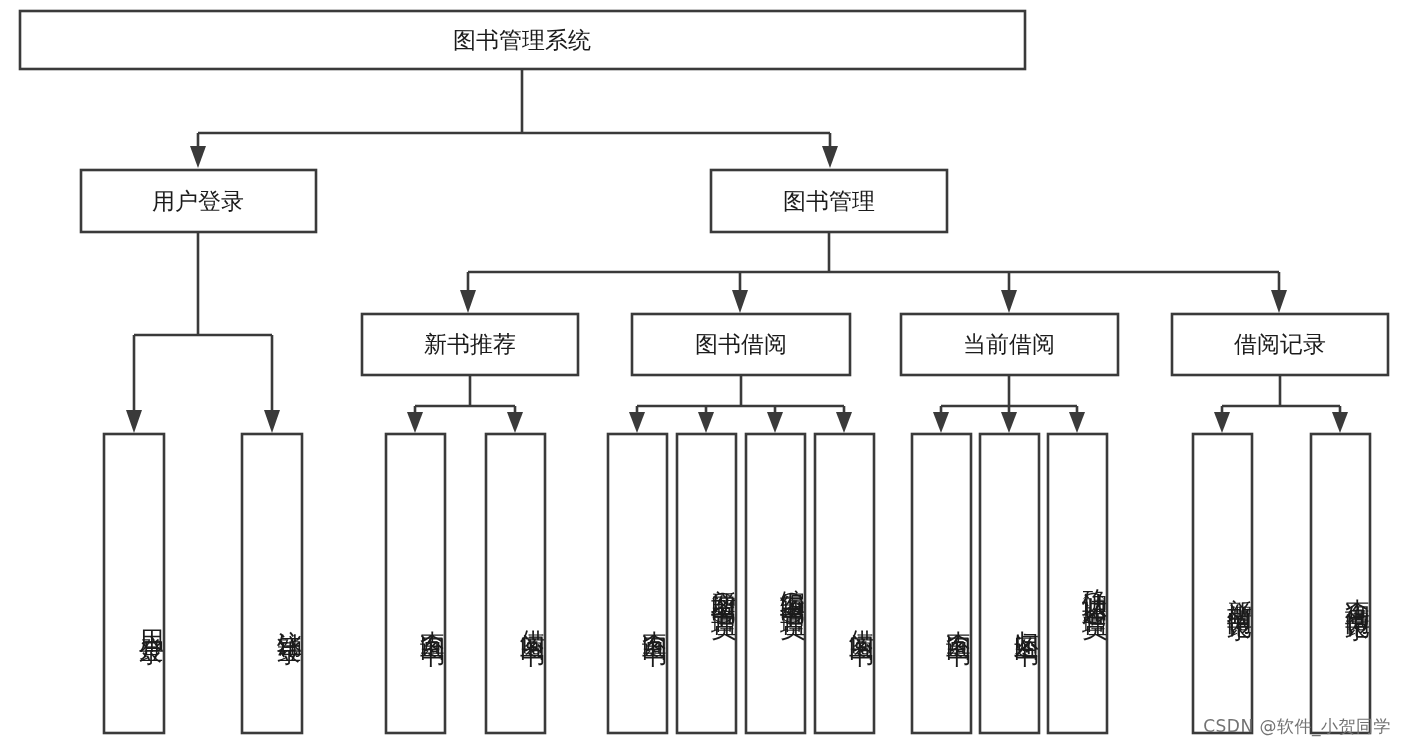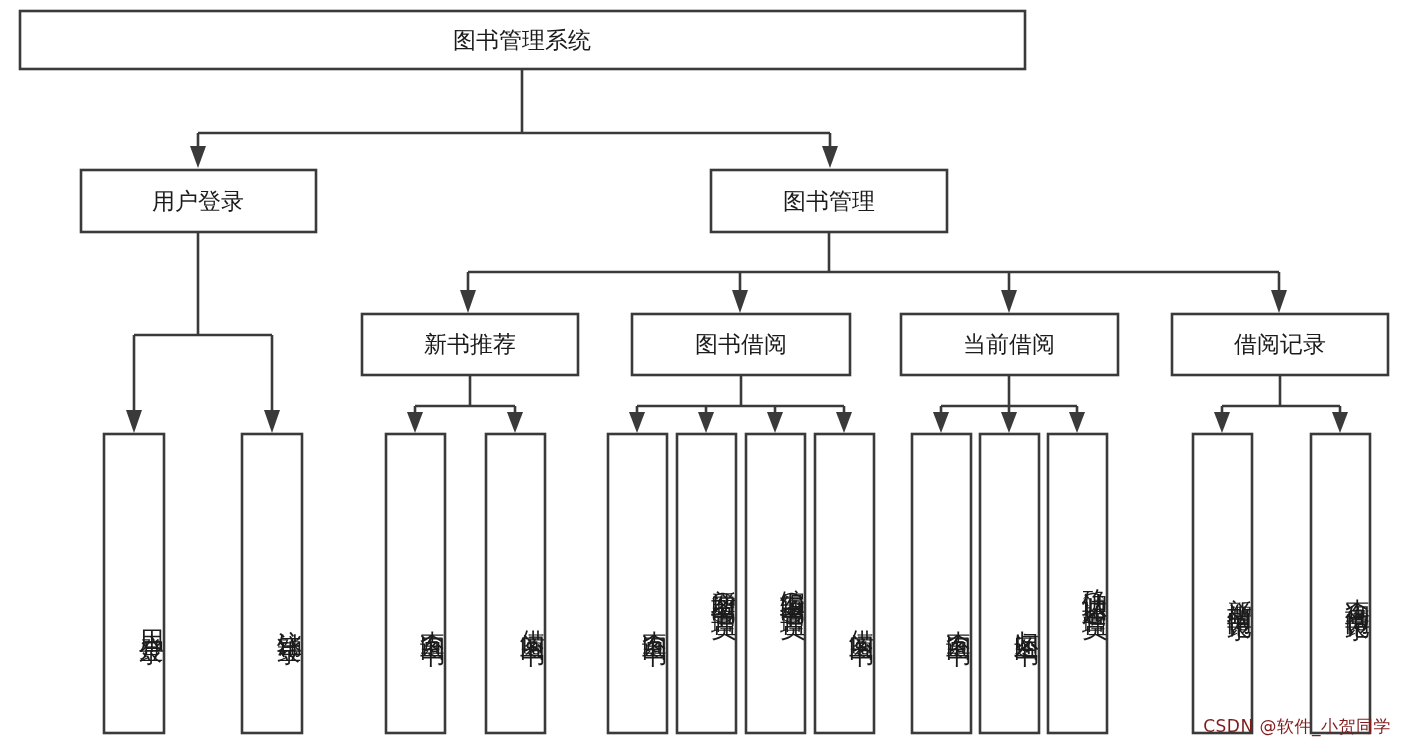--- a/index.html
+++ b/index.html
@@ -68,21 +68,21 @@
     white-space: nowrap;
     text-align: center;
     pointer-events: auto;
   }
   .watermark {
     position: absolute;
     right: 14px;
     bottom: 6px;
     font-family: "DejaVu Sans", "Liberation Sans", sans-serif;
     font-size: 17px;
-    color: #7f1d1d;
+    color: #737373;
     letter-spacing: 0.5px;
     user-select: none;
   }
 </style>
 </head>
 <body>
 
 <div id="diagram-root">
 
   <svg id="flow-svg" viewBox="0 0 1405 747">

